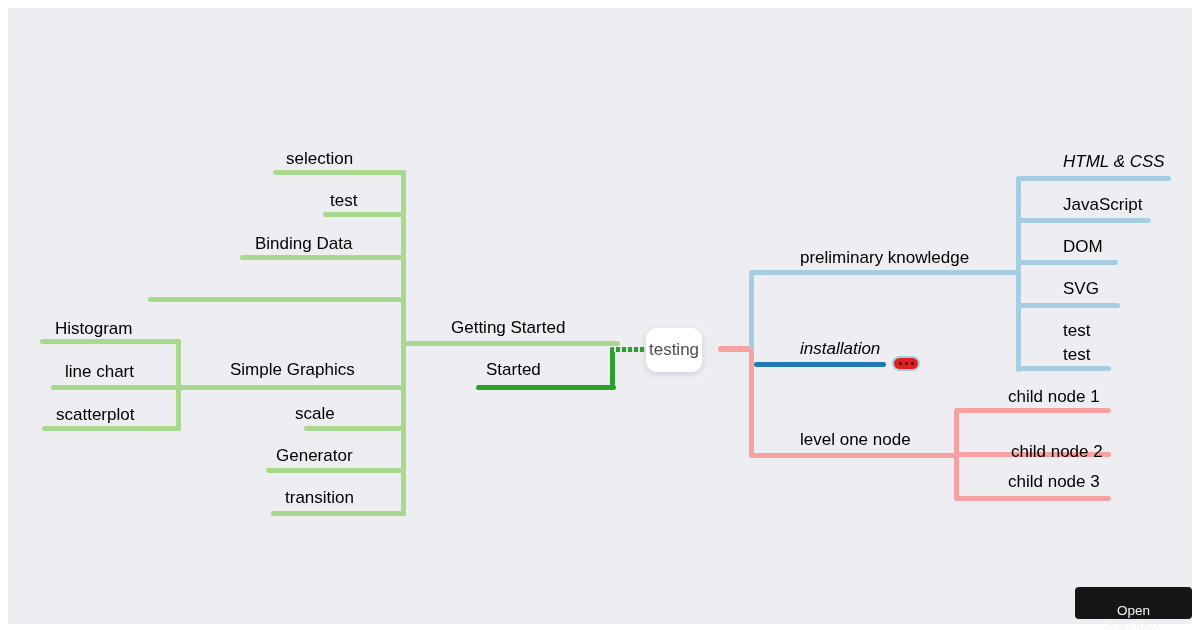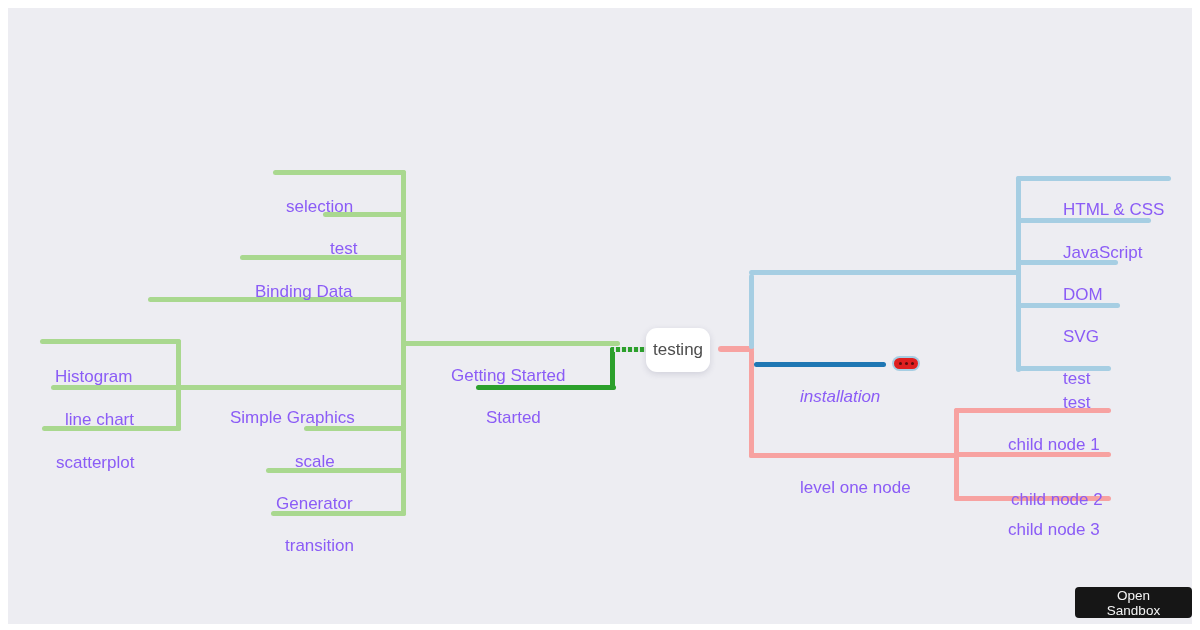--- a/index.html
+++ b/index.html
@@ -19,45 +19,45 @@
   .gd{background:#2ca02c;}
   .bl{background:#a6cee3;}
   .bd{background:#1f77b4;}
   .pk{background:#f7a2a1;}
   .dash{
     background-image:repeating-linear-gradient(90deg,
       transparent 0 4px, rgba(237,237,242,.9) 4px 6px);
   }
   
   .nl{
-    position:absolute;white-space:nowrap;font-size:17px;color:#8b5cf6;
-    line-height:20px;cursor:default;margin-top:48px;
+    position:absolute;white-space:nowrap;font-size:17px;color:#000000;
+    line-height:20px;cursor:default;
   }
   .nl2{line-height:24px;}
   
   .root{
-    position:absolute;left:638px;top:320px;width:64px;height:44px;
+    position:absolute;left:638px;top:320px;width:56px;height:44px;
     background:#ffffff;border-radius:11px;
     box-shadow:0 2px 6px rgba(80,80,110,.18);
     display:flex;align-items:center;justify-content:center;
     font-size:17px;color:#4d4d4d;
   }
   
   .expander{
     position:absolute;left:886px;top:350px;width:24px;height:11px;
     background:#df2020;border-radius:6px;
     box-shadow:0 0 0 2px #a6cee3;
   }
   .expander .dots{
     position:absolute;left:5px;top:4px;width:3px;height:3px;border-radius:50%;
     background:#5a0f0f;box-shadow:6px 0 0 #5a0f0f,12px 0 0 #5a0f0f;
   }
   
   .sandbox{
-    position:absolute;left:1067px;top:579px;height:31px;padding:0 14px;
+    position:absolute;left:1067px;top:579px;height:31px;padding:16px 14px;
     background:#161616;color:#f4f4f4;border:none;border-radius:4px;
     font-family:"Liberation Sans",sans-serif;font-size:13.5px;cursor:pointer;
   }
 </style>
 </head>
 <body>
 
 <div class="page">
   <div class="canvas">
 
@@ -105,21 +105,22 @@
     <span class="nl" style="left:247px;top:226px;">Binding Data</span>
     <span class="nl" style="left:222px;top:352px;">Simple Graphics</span>
     <span class="nl" style="left:47px;top:311px;">Histogram</span>
     <span class="nl" style="left:57px;top:354px;">line chart</span>
     <span class="nl" style="left:48px;top:397px;">scatterplot</span>
     <span class="nl" style="left:287px;top:396px;">scale</span>
     <span class="nl" style="left:268px;top:438px;">Generator</span>
     <span class="nl" style="left:277px;top:480px;">transition</span>
     <span class="nl" style="left:478px;top:352px;">Started</span>
 
-    <span class="nl" style="left:1055px;top:144px;">HTML &amp; CSS</span>
+    <span class="nl" style="left:792px;top:240px;">preliminary knowledge</span>
+    <span class="nl" style="left:1055px;top:144px;font-style:italic;">HTML &amp; CSS</span>
     <span class="nl" style="left:1055px;top:187px;">JavaScript</span>
     <span class="nl" style="left:1055px;top:229px;">DOM</span>
     <span class="nl" style="left:1055px;top:271px;">SVG</span>
     <span class="nl nl2" style="left:1055px;top:311px;"><span>test</span><br><span>test</span></span>
     <span class="nl" style="left:792px;top:331px;font-style:italic;">installation</span>
     <span class="nl" style="left:792px;top:422px;">level one node</span>
     <span class="nl" style="left:1000px;top:379px;">child node 1</span>
     <span class="nl" style="left:1003px;top:434px;">child node 2</span>
     <span class="nl" style="left:1000px;top:464px;">child node 3</span>
 

